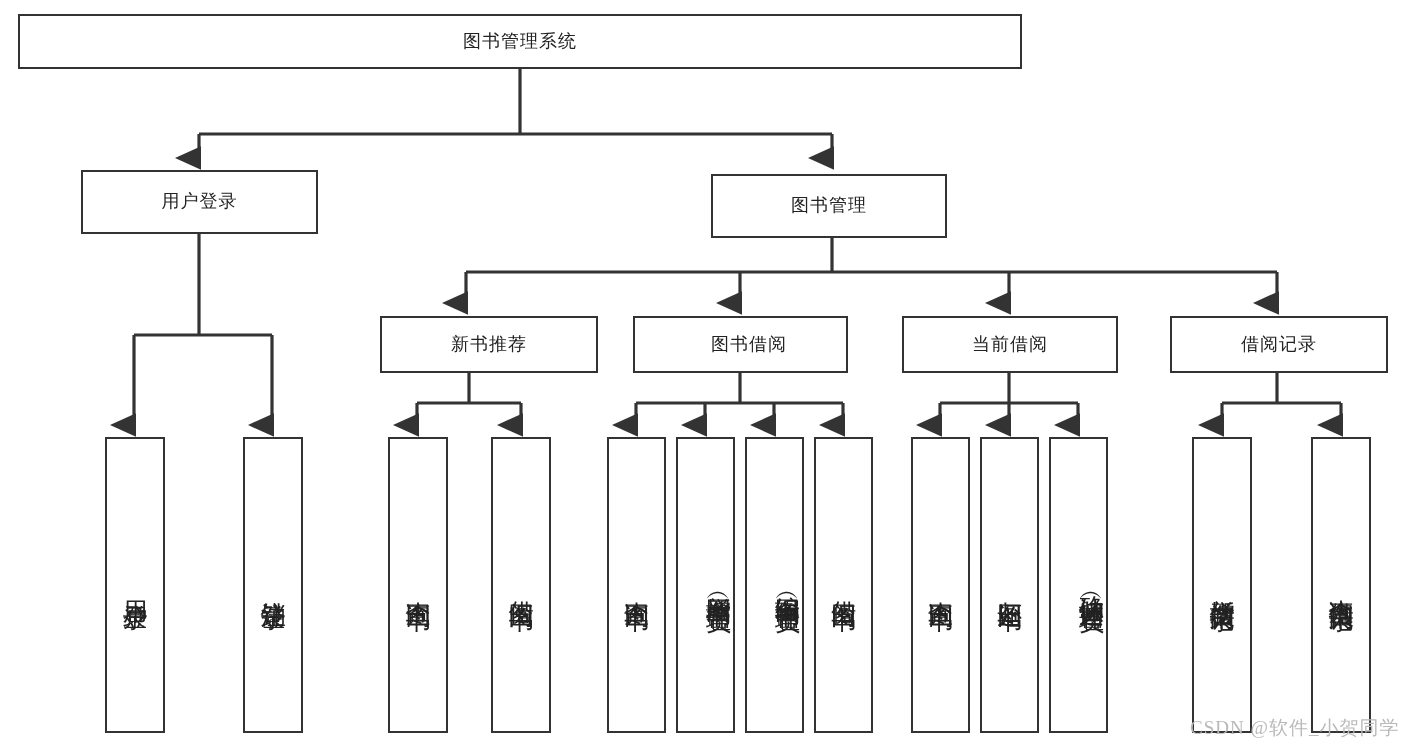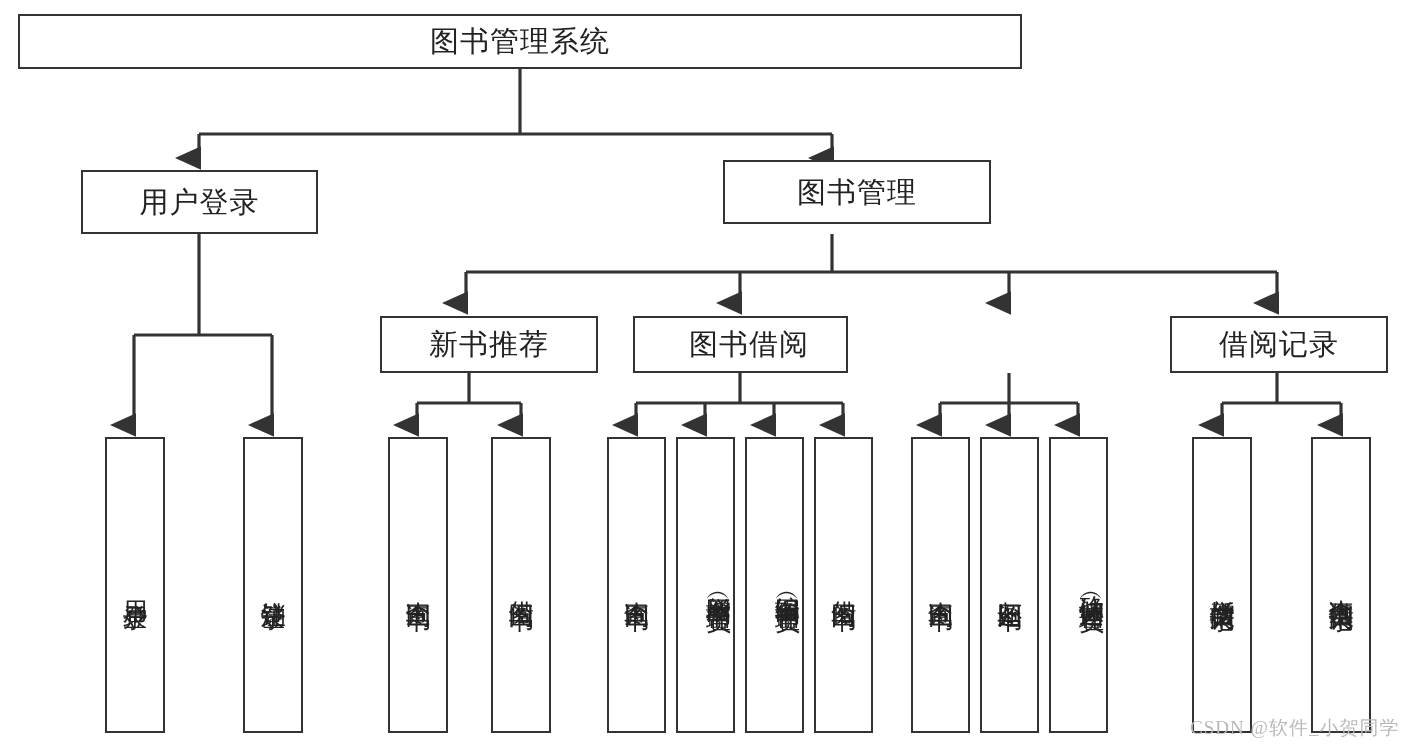--- a/index.html
+++ b/index.html
@@ -32,21 +32,21 @@
     background: #ffffff;
     border: 2.5px solid #333333;
     display: flex;
     align-items: center;
     justify-content: center;
     color: #222222;
     text-align: center;
     line-height: 1.18;
   }
   .node.horizontal {
-    font-size: 29px;
+    font-size: 18px;
     letter-spacing: 1px;
   }
   .node.vertical {
     writing-mode: vertical-rl;
     text-orientation: upright;
     font-size: 25px;
     letter-spacing: 2px;
     padding: 4px 0;
     align-items: flex-start;
     justify-content: center;
@@ -131,32 +131,35 @@
   </svg>
 
   <div class="node horizontal" style="left:18px; top:14px; width:1004px; height:55px;">
     <span class="node-label">图书管理系统</span>
   </div>
 
   <div class="node horizontal" style="left:81px; top:170px; width:237px; height:64px;">
     <span class="node-label">用户登录</span>
   </div>
 
-  <div class="node horizontal" style="left:711px; top:160px; width:268px; height:64px;margin-left:12px;">
+  <div class="node horizontal" style="left:711px; top:174px; width:236px; height:64px;">
     <span class="node-label">图书管理</span>
   </div>
 
   <div class="node horizontal" style="left:380px; top:316px; width:218px; height:57px;">
     <span class="node-label">新书推荐</span>
   </div>
 
   <div class="node horizontal" style="left:633px; top:316px; width:215px; height:57px;padding-left:17px;">
     <span class="node-label">图书借阅</span>
   </div>
 
+  <div class="node horizontal" style="left:902px; top:316px; width:216px; height:57px;">
+    <span class="node-label">当前借阅</span>
+  </div>
 
   <div class="node horizontal" style="left:1170px; top:316px; width:218px; height:57px;text-align:right;">
     <span class="node-label">借阅记录</span>
   </div>
 
   <div class="node vertical" style="left:105px; top:437px; width:60px; height:296px; align-items:center;">
     <span class="node-label">用户登录</span>
   </div>
 
   <div class="node vertical" style="left:243px; top:437px; width:60px; height:296px; align-items:center;">

